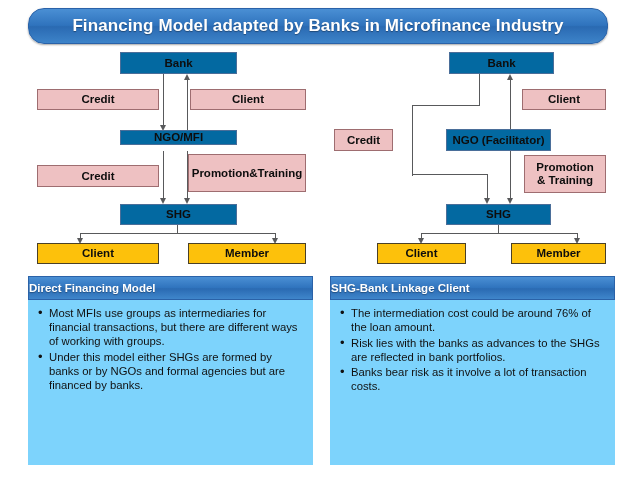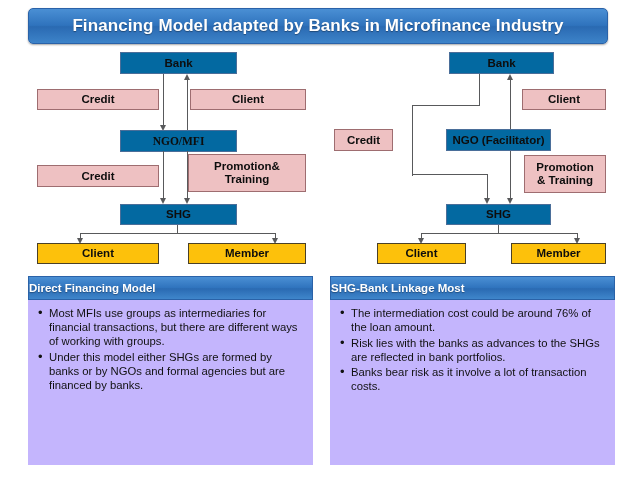--- a/index.html
+++ b/index.html
@@ -8,21 +8,21 @@
     background:#ffffff;
     font-family:"Liberation Sans", sans-serif;
     overflow:hidden;
     position:relative;
   }
   #root{position:relative;width:638px;height:478px;}
 
   
   .title-bar{
     position:absolute;left:28px;top:8px;width:578px;height:34px;
-    border-radius:5px;
+    border-radius:16px;
     background:linear-gradient(to bottom,#4a8fd4 0%,#2f73bd 48%,#2a6ab2 52%,#3d83c9 100%);
     border:1px solid #2a62a8;
     box-shadow:0 1px 2px rgba(0,0,0,.35);
     display:flex;align-items:center;justify-content:center;
   }
   .title-bar span{
     color:#ffffff;font-size:17px;font-weight:bold;letter-spacing:.1px;
     text-shadow:0 1px 1px rgba(0,0,0,.35);
   }
 
@@ -57,21 +57,21 @@
     height:24px;box-sizing:border-box;
     background:linear-gradient(to bottom,#4a8fd4 0%,#2f73bd 50%,#2a6ab2 53%,#3f86cb 100%);
     border:1px solid #2a62a8;
     display:flex;align-items:center;justify-content:flex-start;
   }
   .panel-head span{
     color:#fff;font-size:11.5px;font-weight:bold;
     text-shadow:0 1px 1px rgba(0,0,0,.3);
   }
   .panel-body{
-    box-sizing:border-box;background:#c4b5fd;
+    box-sizing:border-box;background:#7dd3fc;
     padding:6px 8px 6px 6px;
   }
   ul.bullets{margin:0;padding:0 0 0 15px;list-style:none;}
   ul.bullets li{
     position:relative;
     font-size:11.3px;color:#111;line-height:1.24;
     margin-bottom:1.5px;
   }
   ul.bullets li:before{
     content:"\2022";position:absolute;left:-11px;top:-1px;
@@ -93,31 +93,31 @@
 
     <div class="ln vl" style="left:163px;top:74px;height:55px;"></div>
     <div class="arrow-d" style="left:159.6px;top:125px;"></div>
 
     <div class="ln vl" style="left:187px;top:78px;height:53px;"></div>
     <div class="arrow-u" style="left:183.6px;top:74px;"></div>
 
     <div class="node pink" style="left:37px;top:89px;width:122px;height:21px;">Credit</div>
     <div class="node pink" style="left:190px;top:89px;width:116px;height:21px;">Client</div>
 
-    <div class="node blue" style="left:120px;top:130px;width:117px;height:22px;font-family:Liberation Serif, serif;">NGO/MFI</div>
+    <div class="node blue" style="left:120px;top:130px;width:117px;height:15px;">NGO/MFI</div>
 
     <div class="ln vl" style="left:163px;top:151px;height:51px;"></div>
     <div class="arrow-d" style="left:159.6px;top:198px;"></div>
 
     <div class="ln vl" style="left:187px;top:151px;height:51px;"></div>
     <div class="arrow-d" style="left:183.6px;top:198px;"></div>
 
     <div class="node pink" style="left:37px;top:165px;width:122px;height:22px;">Credit</div>
 
-    <div class="node pink" style="left:188px;top:154px;width:118px;height:38px;flex-direction:column;">
+    <div class="node pink" style="left:188px;top:154px;width:118px;height:38px;">
       <span>Promotion&amp;</span>
       <span>Training</span>
     </div>
 
     <div class="node blue" style="left:120px;top:204px;width:117px;height:21px;">SHG</div>
 
     <div class="ln vl" style="left:177px;top:225px;height:9px;"></div>
     <div class="ln hl" style="left:80px;top:233px;width:196px;"></div>
     <div class="ln vl" style="left:80px;top:233px;height:8px;"></div>
     <div class="arrow-d" style="left:77.1px;top:238px;"></div>
@@ -174,21 +174,21 @@
     <div class="panel-body" style="height:165px;">
       <ul class="bullets">
         <li>Most MFIs use groups as intermediaries for financial transactions, but there are different ways of working with groups.</li>
         <li>Under this model either SHGs are formed by banks or by NGOs and formal agencies but are financed by banks.</li>
       </ul>
     </div>
   </div>
 
   <div class="panel" style="left:330px;top:276px;width:285px;">
     <div class="panel-head">
-      <span>SHG-Bank Linkage Most</span>
+      <span>SHG-Bank Linkage Client</span>
     </div>
     <div class="panel-body" style="height:165px;">
       <ul class="bullets">
         <li>The intermediation cost could be around 76% of the loan amount.</li>
         <li>Risk lies with the banks as advances to the SHGs are reflected in bank portfolios.</li>
         <li>Banks bear risk as it involve a lot of transaction costs.</li>
       </ul>
     </div>
   </div>
 

